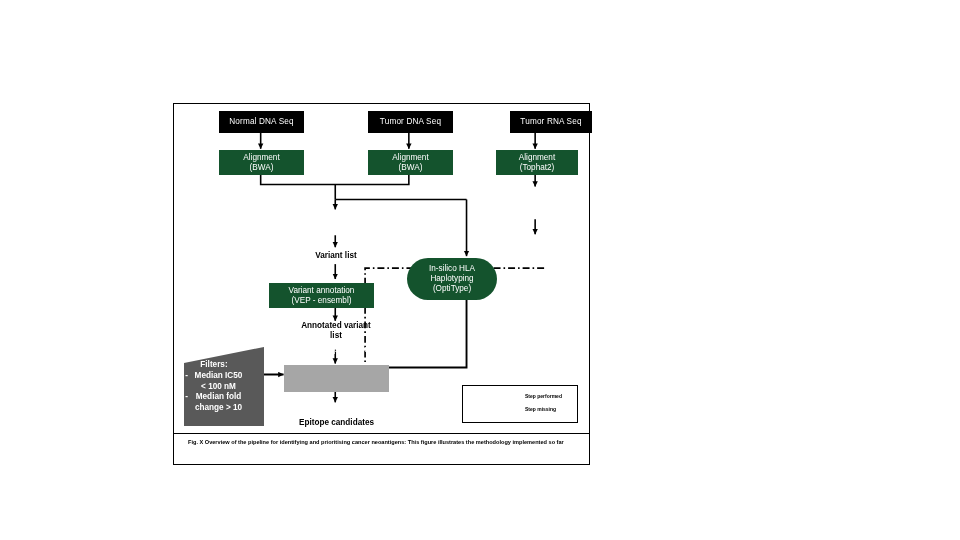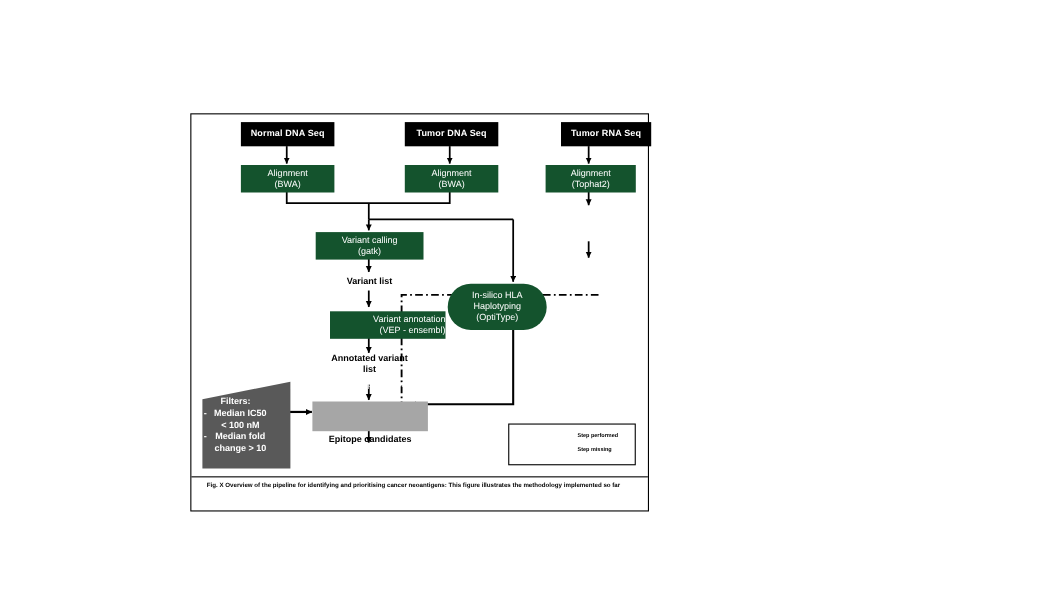--- a/index.html
+++ b/index.html
@@ -11,21 +11,21 @@
   #figure{
     position:absolute;left:173px;top:103px;width:417px;height:362px;
     border:1.5px solid #000;box-sizing:border-box;background:#fff;
   }
   .canvas{position:absolute;left:0;top:0;width:100%;height:100%;}
   .node{
     position:absolute;box-sizing:border-box;
     display:flex;flex-direction:column;align-items:center;justify-content:center;
     text-align:center;line-height:1.18;
   }
-  .blk{background:#000000;color:#ffffff;font-size:8.2px;font-weight:700;letter-spacing:.15px;}
+  .blk{background:#000000;color:#ffffff;font-size:8.2px;font-weight:400;letter-spacing:.15px;}
   .gry{background:#14532d;color:#ffffff;font-size:8.2px;}
   .gry2{background:#a6a6a6;color:#ffffff;font-size:8.2px;}
   .plain{color:#000000;font-size:8.2px;font-weight:600;background:transparent;}
   .legendbox{
     position:absolute;border:1.2px solid #000;background:#fff;box-sizing:border-box;
   }
   .legrow{
     position:absolute;display:flex;align-items:center;gap:2px;
     font-size:5px;color:#000;font-weight:600;white-space:nowrap;
   }
@@ -111,40 +111,36 @@
   <div class="node gry" style="left:194px;top:46px;width:85px;height:25px;">
     <span>Alignment</span>
     <span>(BWA)</span>
   </div>
   <div class="node gry" style="left:322px;top:46px;width:82px;height:25px;">
     <span>Alignment</span>
     <span>(Tophat2)</span>
   </div>
 
 
-  <div class="node gry" style="left:113px;top:107px;width:98px;height:25px;">
-    <span>Variant calling</span>
-    <span>(gatk)</span>
-  </div>
   <div class="node plain" style="left:117px;top:145px;width:90px;height:14px;">
     <span>Variant list</span>
   </div>
-  <div class="node gry" style="left:126px;top:179px;width:105px;height:25px;align-items:flex-end;">
+  <div class="node gry" style="left:95px;top:179px;width:105px;height:25px;">
     <span>Variant annotation</span>
     <span>(VEP - ensembl)</span>
   </div>
   <div class="node plain" style="left:112px;top:215px;width:100px;height:24px;">
     <span>Annotated variant</span>
     <span>list</span>
   </div>
   <div class="node gry2" style="left:110px;top:261px;width:105px;height:27px;gap:48px;">
     <span>Epitope prediction</span>
     <span>(pvacseq)</span>
   </div>
-  <div class="node plain" style="left:110px;top:289px;width:105px;height:14px;justify-content:center;">
+  <div class="node plain" style="left:110px;top:312px;width:105px;height:14px;justify-content:center;">
     <span>Epitope candidates</span>
   </div>
 
   <div class="node gry" style="left:233px;top:154px;width:90px;height:42px;border-radius:21px;">
     <span>In-silico HLA</span>
     <span>Haplotyping</span>
     <span>(OptiType)</span>
   </div>
 
   <div style="position:absolute;left:10px;top:243px;width:80px;height:79px;">

